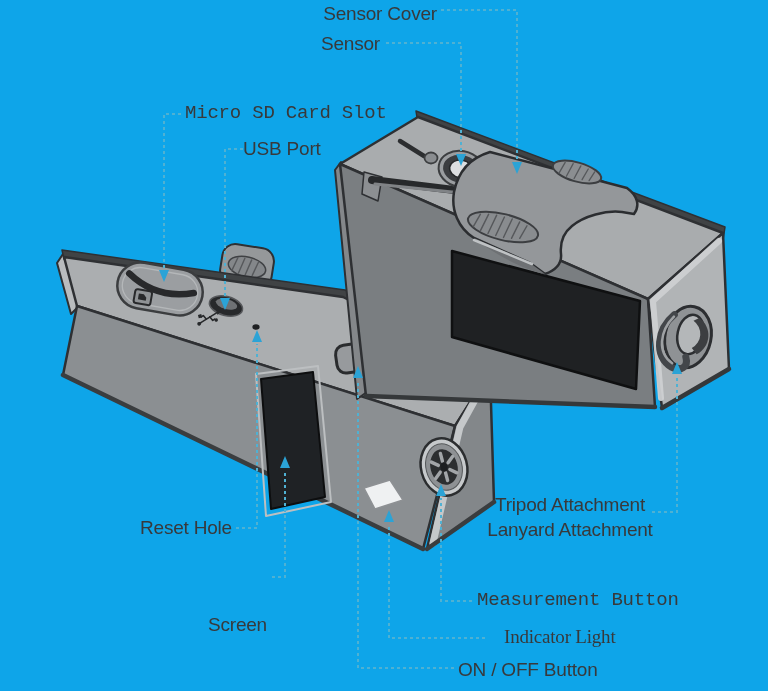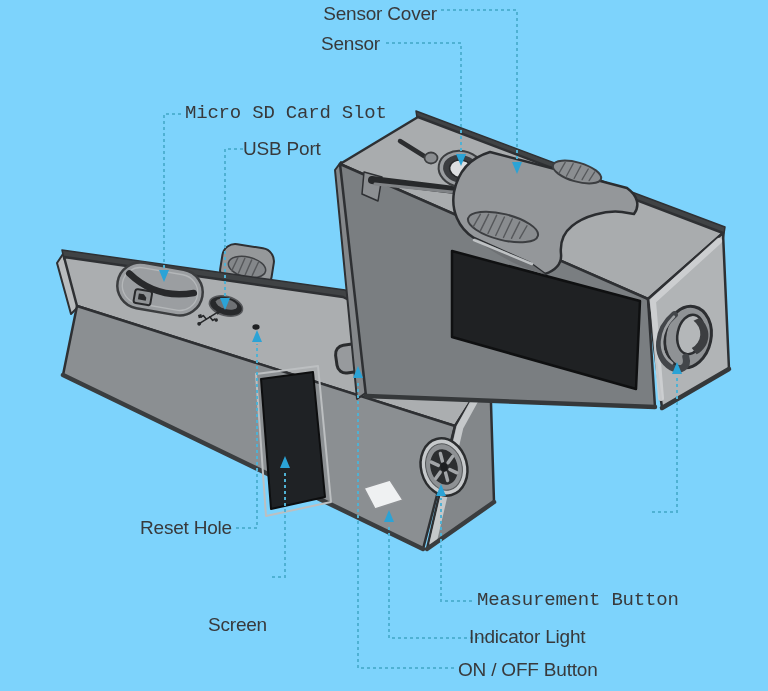--- a/index.html
+++ b/index.html
@@ -1,29 +1,29 @@
 <!DOCTYPE html>
 <html><head>
 <meta charset="utf-8">
 <style>
   html,body{margin:0;padding:0;background:#ffffff;}
-  #canvas{position:relative;width:768px;height:691px;background:#7dd3fc;overflow:hidden;
+  #canvas{position:relative;width:768px;height:691px;background:#0ea5e9;overflow:hidden;
           font-family:"Liberation Sans", sans-serif;}
   #art{position:absolute;left:0;top:0;width:768px;height:691px;}
   .callout{position:absolute;font-size:19px;font-weight:400;color:#38393b;
            letter-spacing:-0.2px;white-space:nowrap;line-height:21px;}
   .lbl-sensor-cover{right:331px;top:3px;}
   .lbl-sensor{right:388px;top:33px;}
   .lbl-micro-sd{left:185px;top:103px;font-family:Liberation Mono, monospace;}
   .lbl-usb{left:243px;top:138px;}
   .lbl-reset{right:536px;top:517px;margin-left:30px;}
   .lbl-screen{right:501px;top:566px;margin-top:48px;}
   .lbl-tripod-block{left:482px;top:492px;width:176px;text-align:center;line-height:25px;}
   .lbl-measure{left:477px;top:590px;font-family:Liberation Mono, monospace;}
-  .lbl-indicator{left:469px;top:626px;}
+  .lbl-indicator{left:504px;top:626px;font-family:Liberation Serif, serif;}
   .lbl-onoff{left:458px;top:659px;}
 </style>
 </head>
 <body>
 
 <div id="canvas">
 
 <svg id="art" viewBox="0 0 768 691">
 
   <g stroke-linejoin="round" stroke-linecap="round">
@@ -233,17 +233,21 @@
     <polygon points="353,378 363,378 358,366"></polygon>
   </g>
 </svg>
 
 <div class="callout lbl-sensor-cover">Sensor Cover</div>
 <div class="callout lbl-sensor">Sensor</div>
 <div class="callout lbl-micro-sd">Micro SD Card Slot</div>
 <div class="callout lbl-usb">USB Port</div>
 <div class="callout lbl-reset">Reset Hole</div>
 <div class="callout lbl-screen">Screen</div>
+<div class="callout lbl-tripod-block">
+  <div>Tripod Attachment</div>
+  <div>Lanyard Attachment</div>
+</div>
 <div class="callout lbl-measure">Measurement Button</div>
 <div class="callout lbl-indicator">Indicator Light</div>
 <div class="callout lbl-onoff">ON / OFF Button</div>
 
 </div>
 
 </body></html>

